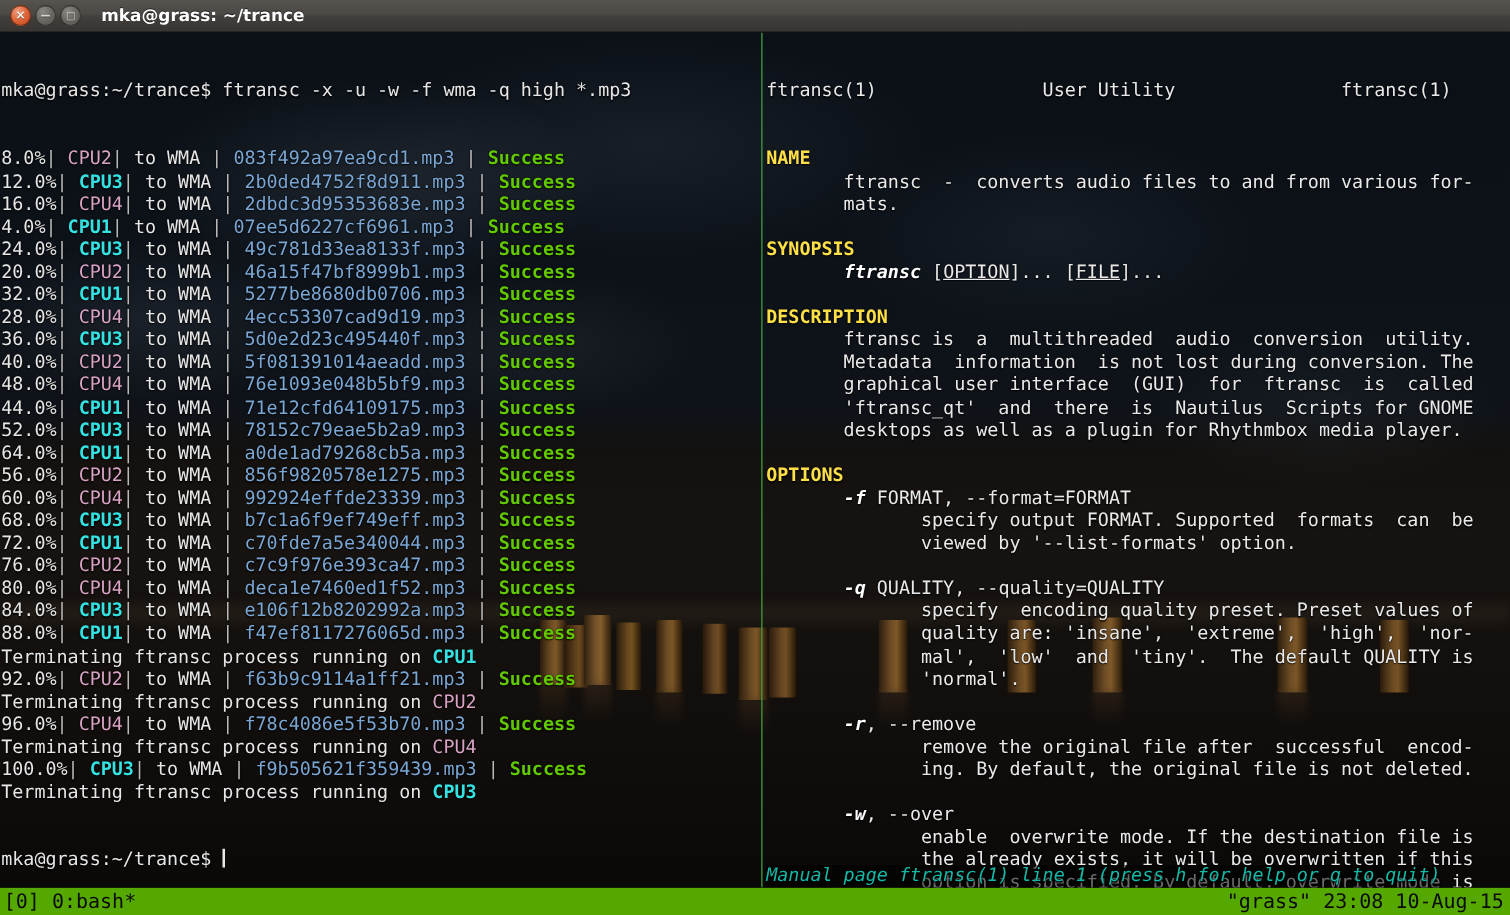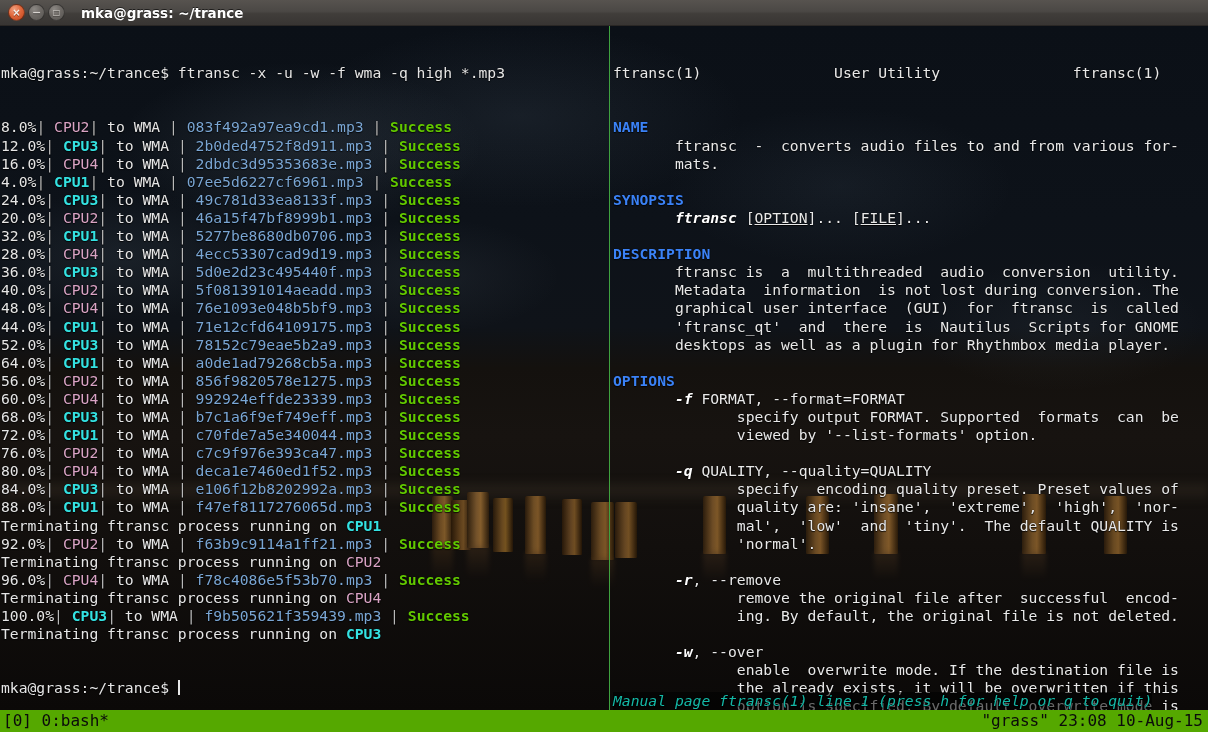--- a/index.html
+++ b/index.html
@@ -132,21 +132,21 @@
 
   .cursor {
     display: inline-block;
     width: 2px; height: 15px;
     background: #e8e8e8;
     vertical-align: -2px;
   }
 
   
   .man { color: #e9e9e9; }
-  .man .hd { font-weight: bold; color: #3b82f6; }
+  .man .hd { font-weight: bold; color: #fde047; }
   .man .opt { font-weight: bold; color: #ffffff; font-style: italic; }
   .man .lnk { text-decoration: underline; text-align: right; }
   .manstatus {
     font-style: italic;
     color: #14b8a6;
   }
   .manstatus-row {
     position: absolute; left: 3px; bottom: 0;
     height: 18.1px;
     background: rgba(0,0,0,.55);

